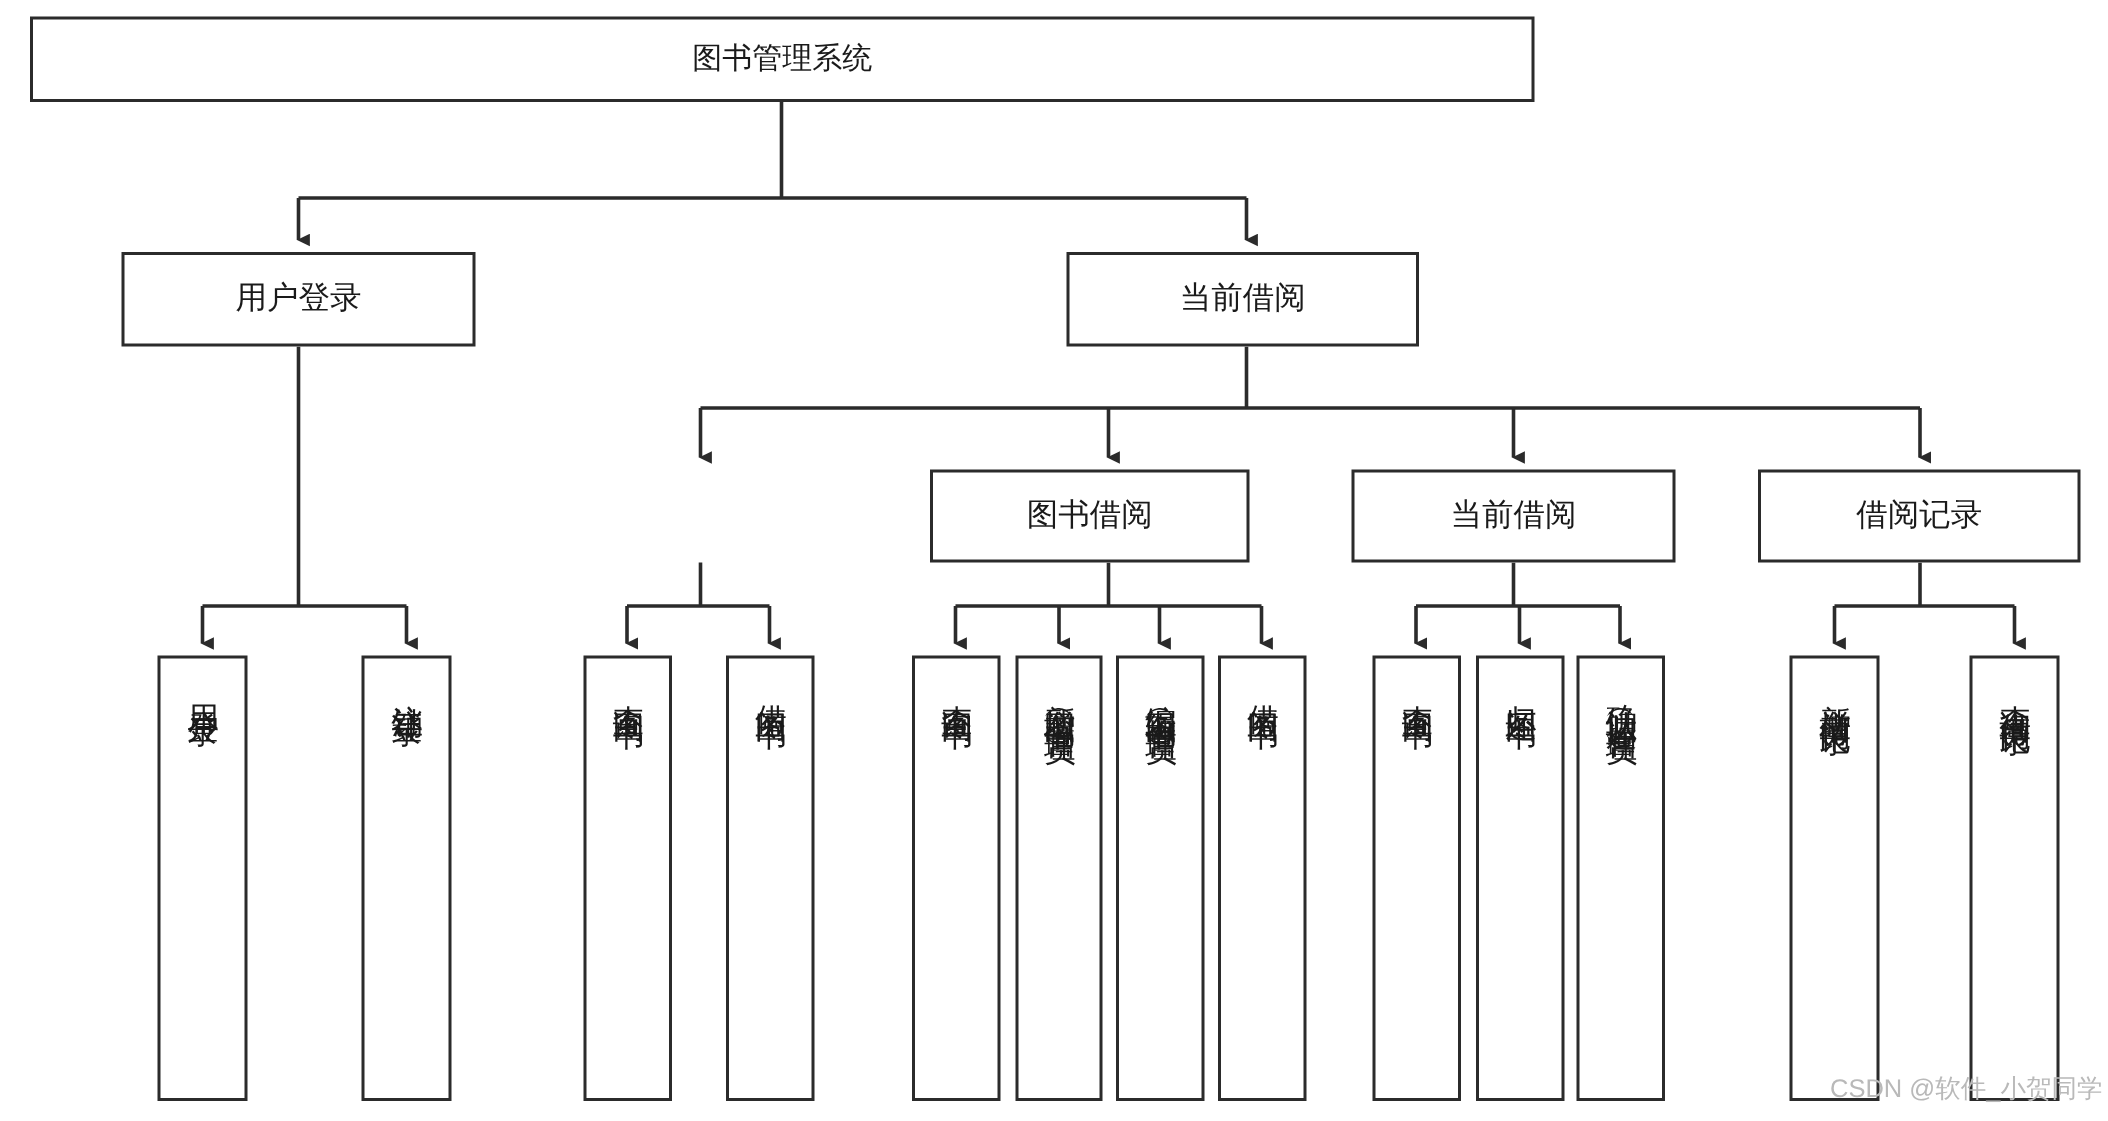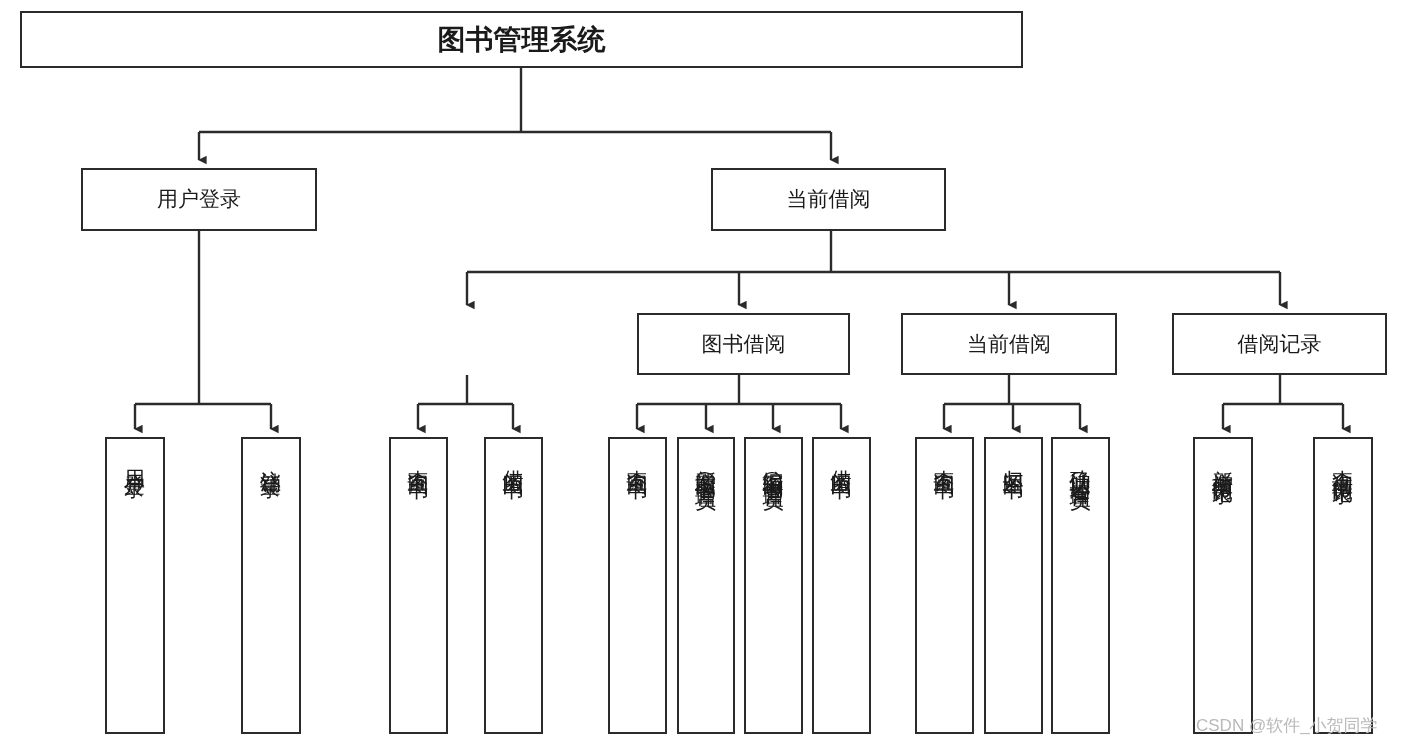--- a/index.html
+++ b/index.html
@@ -31,21 +31,21 @@
     justify-content: center;
     color: #1a1a1a;
     z-index: 2;
   }
   .node .lbl {
     display: block;
     text-align: center;
     line-height: 1.18;
   }
   
-  .lvl0 { font-size: 28px; font-weight: bold; }
+  .lvl0 { font-size: 20px; }
   
   .lvl1 { font-size: 21px; }
   
   .lvl2 { font-size: 21px; }
   
   .leaf {
     align-items: flex-start;
     justify-content: center;
     padding-top: 14px;
   }
@@ -62,20 +62,21 @@
   }
   #watermark {
     position: absolute;
     left: 1196px;
     top: 714px;
     font-size: 17px;
     color: #b9b9b9;
     white-space: nowrap;
     z-index: 5;
     font-family: "Liberation Sans", "DejaVu Sans", sans-serif;
+    padding-left: 24px;
   }
 </style>
 </head>
 <body>
 
 <div id="canvas">
 
   <svg id="edges" viewBox="0 0 1405 747" xmlns="http://www.w3.org/2000/svg">
     <defs>
       <marker id="arrow" markerWidth="10" markerHeight="10" refX="4.2" refY="7.6" orient="auto" markerUnits="userSpaceOnUse">
@@ -130,21 +131,21 @@
     <span class="lbl">图书管理系统</span>
   </div>
 
   <div class="node lvl1" style="left:81px; top:168px; width:236px; height:63px;">
     <span class="lbl">用户登录</span>
   </div>
   <div class="node lvl1" style="left:711px; top:168px; width:235px; height:63px;">
     <span class="lbl">当前借阅</span>
   </div>
 
-  <div class="node lvl2" style="left:637px; top:313px; width:213px; height:62px;">
+  <div class="node lvl2" style="left:620px; top:313px; width:213px; height:62px;">
     <span class="lbl">图书借阅</span>
   </div>
   <div class="node lvl2" style="left:901px; top:313px; width:216px; height:62px;">
     <span class="lbl">当前借阅</span>
   </div>
   <div class="node lvl2" style="left:1172px; top:313px; width:215px; height:62px;">
     <span class="lbl">借阅记录</span>
   </div>
 
   <div class="node leaf" style="left:105px; top:437px; width:60px; height:297px;">

